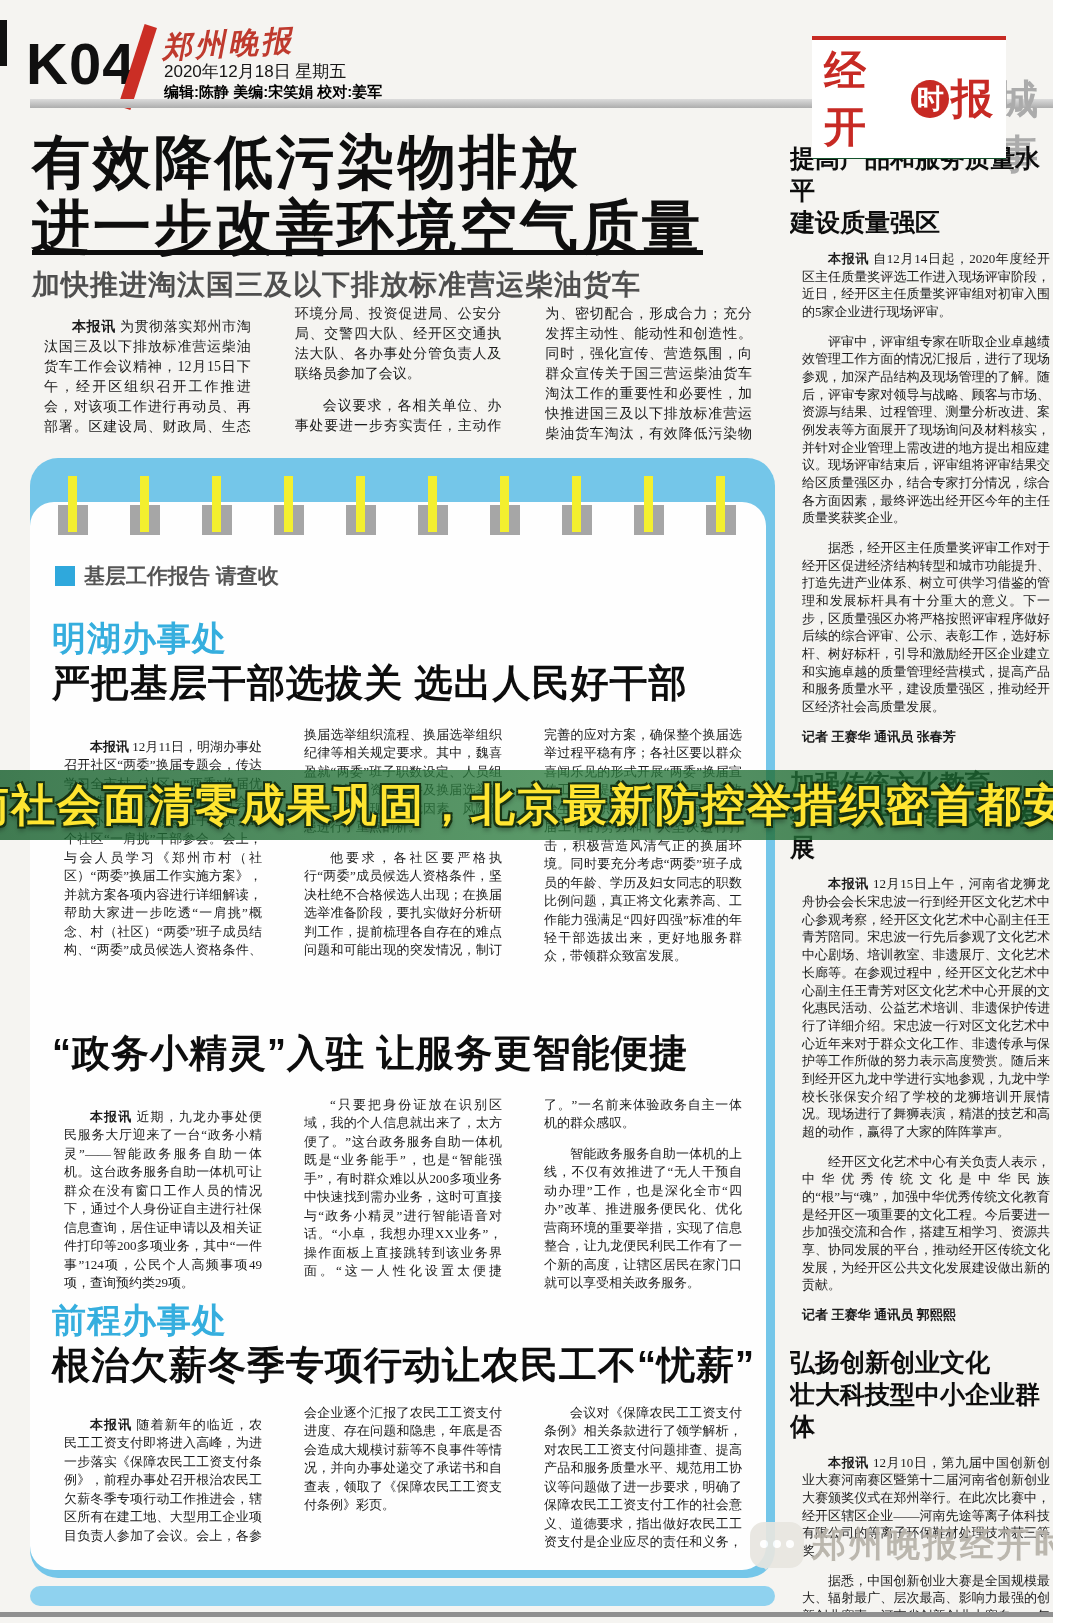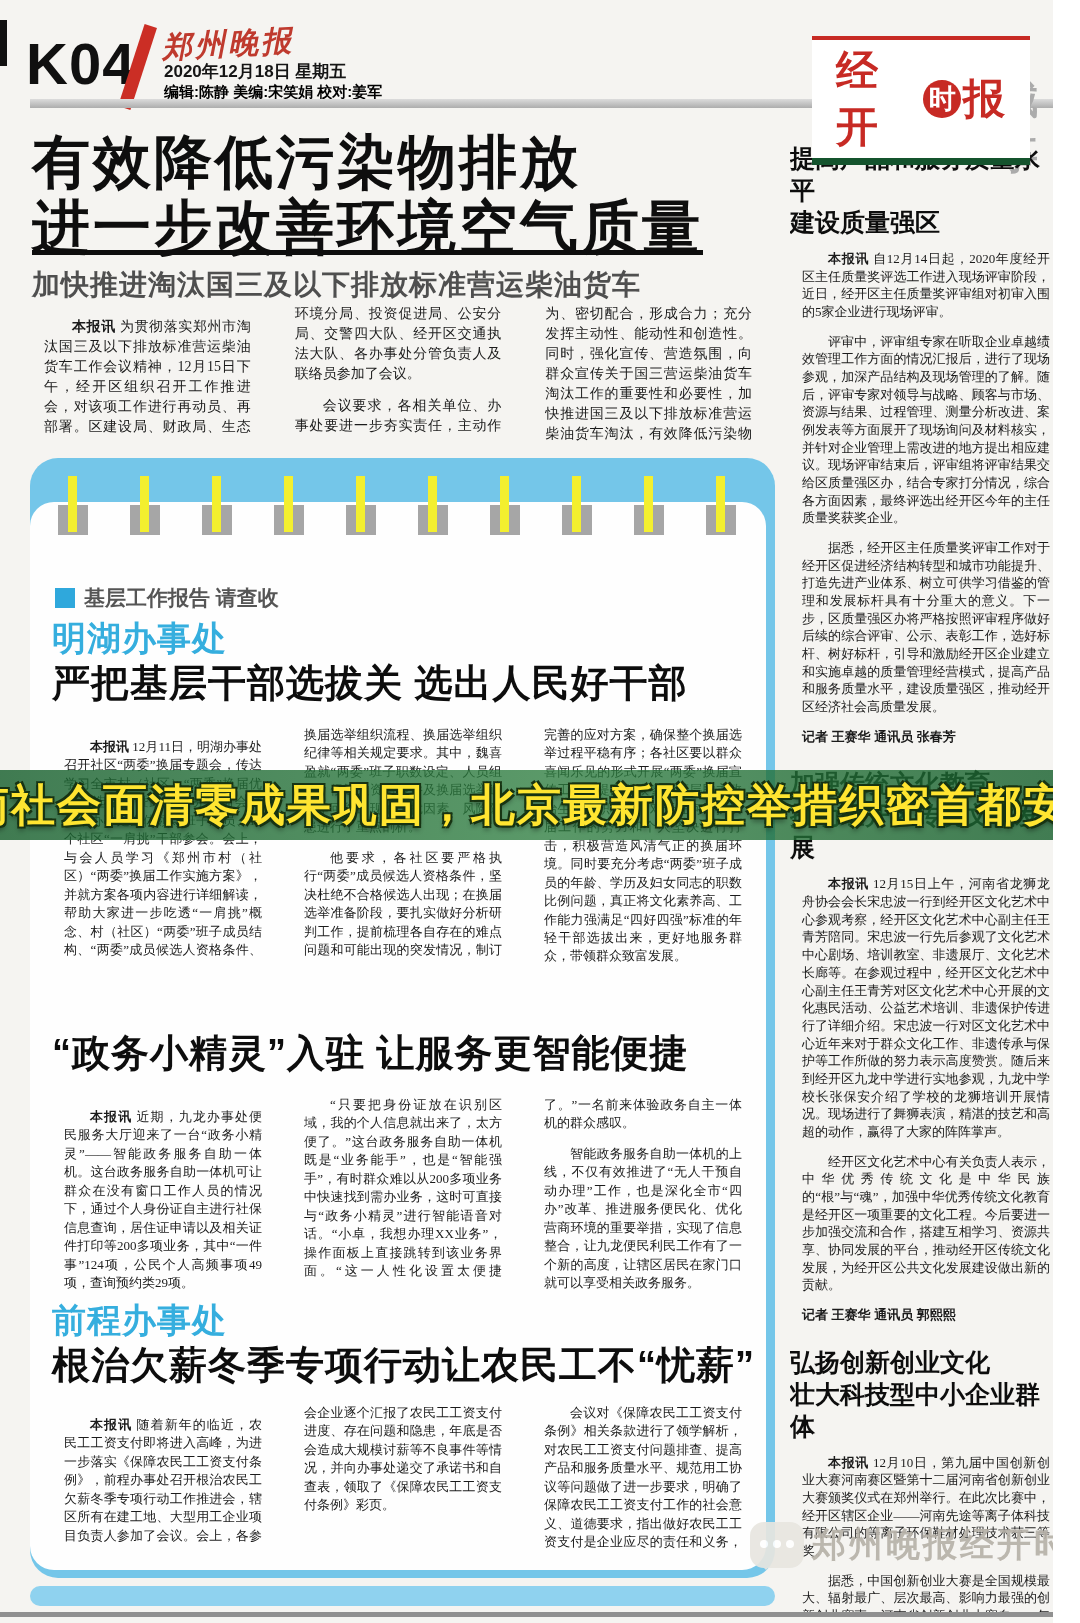--- a/index.html
+++ b/index.html
@@ -6,47 +6,47 @@
   .page{position:relative;width:1053px;height:1623px;background:#f5f4f1;overflow:hidden;
         font-family:"Liberation Sans","DejaVu Sans",sans-serif;color:#161616;}
   .abs{position:absolute;}
   
   .edge-tick{left:0;top:20px;width:7px;height:46px;background:#111;}
   .k04{left:26px;top:30px;font-size:58px;font-weight:900;letter-spacing:1px;color:#101010;}
   .slash{left:131px;top:24px;width:13px;height:86px;background:#cb2e25;transform:rotate(18deg);}
   .masthead{left:162px;top:24px;font-family:"Liberation Serif","DejaVu Serif",serif;
             font-style:italic;font-weight:bold;font-size:30px;color:#bf3a2e;
             transform:rotate(-3deg);letter-spacing:3px;}
-  .dateline{left:164px;top:60px;font-size:17px;font-weight:bold;color:#151515;text-align:center;}
+  .dateline{left:164px;top:60px;font-size:17px;font-weight:normal;color:#151515;text-align:center;}
   .staffline{left:164px;top:83px;font-size:15px;font-weight:bold;color:#000000;}
   .grayrule{left:30px;top:99px;width:1050px;height:9px;background:linear-gradient(#dcdcdc,#adadad);}
   .brand{left:812px;top:36px;width:170px;background:#fff;z-index:2;
-         border-top:4px solid #c72a24;border-bottom:7px solid #14532d;
-         display:flex;align-items:center;justify-content:center;gap:2px;padding:3px 24px;}
+         border-top:4px solid #c72a24;border-bottom:1px solid #14532d;
+         display:flex;align-items:center;justify-content:center;gap:2px;padding:3px 12px;}
   .brand .big{font-size:42px;font-weight:900;color:#c72a24;letter-spacing:1px;}
   .brand .circ{width:38px;height:38px;border-radius:50%;background:#c72a24;color:#fff;
                display:flex;align-items:center;justify-content:center;font-size:27px;font-weight:900;}
   .section-word{left:998px;top:50px;font-size:40px;font-weight:900;color:#ababab;letter-spacing:4px;margin-top:22px;}
   
   .hl{left:32px;font-weight:900;color:#0e0e0e;letter-spacing:3px;font-size:58px;line-height:1.05;}
   .hl1{top:132px;} .hl2{top:197px;text-decoration:underline;}
   .subhl{left:32px;top:266px;font-size:28px;font-weight:800;color:#4f4f4f;letter-spacing:1px;}
   .bodytext{font-family:"Liberation Serif","DejaVu Serif",serif;text-align:justify;color:#1b1b1b;}
   .bodytext p{margin:12px;text-indent:2em;}
   .bodytext p.byline{text-indent:0;font-family:"Liberation Sans","DejaVu Sans",sans-serif;font-weight:bold;}
   .lede{font-family:"Liberation Sans","DejaVu Sans",sans-serif;font-weight:bold;}
   .leadbody{left:32px;top:304px;width:732px;height:142px;font-size:14px;line-height:1.43;
             column-count:3;column-gap:20px;column-fill:auto;overflow:hidden;}
   
   .blueback{left:30px;top:458px;width:745px;height:1120px;background:#74c6e9;border-radius:28px;}
   .bluestrip{left:30px;top:1586px;width:745px;height:20px;background:#8fd2ef;border-radius:10px;}
   .whitecard{left:30px;top:502px;width:736px;height:1068px;background:#fefefe;border-radius:24px;}
   .pin-sq{top:505px;width:30px;height:30px;background:#a6a6a6;}
   .pin-stem{top:476px;width:9px;height:56px;background:#f3ef2f;}
-  .nb-label{left:55px;top:584px;display:flex;align-items:center;gap:9px;}
+  .nb-label{left:55px;top:562px;display:flex;align-items:center;gap:9px;}
   .nb-label .sq{width:20px;height:20px;background:#2fa8dc;}
   .nb-label .txt{font-size:21px;font-weight:bold;color:#555;}
   .office{font-size:34px;font-weight:900;color:#35aede;letter-spacing:1px;}
   .sec-hl{font-weight:900;color:#0d0d0d;font-size:38px;letter-spacing:1px;}
   .sec-body{width:702px;font-size:13px;line-height:1.42;column-count:3;column-gap:18px;
             column-fill:auto;overflow:hidden;}
   .o1{left:52px;top:616px;} .h1p{left:52px;top:658px;} .b1{left:52px;top:726px;height:240px;}
   .o2{left:52px;top:986px;} .h2p{left:52px;top:1028px;} .b2{left:52px;top:1096px;height:202px;}
   .o3{left:52px;top:1298px;} .h3p{left:52px;top:1340px;} .b3{left:52px;top:1404px;height:158px;}
   

